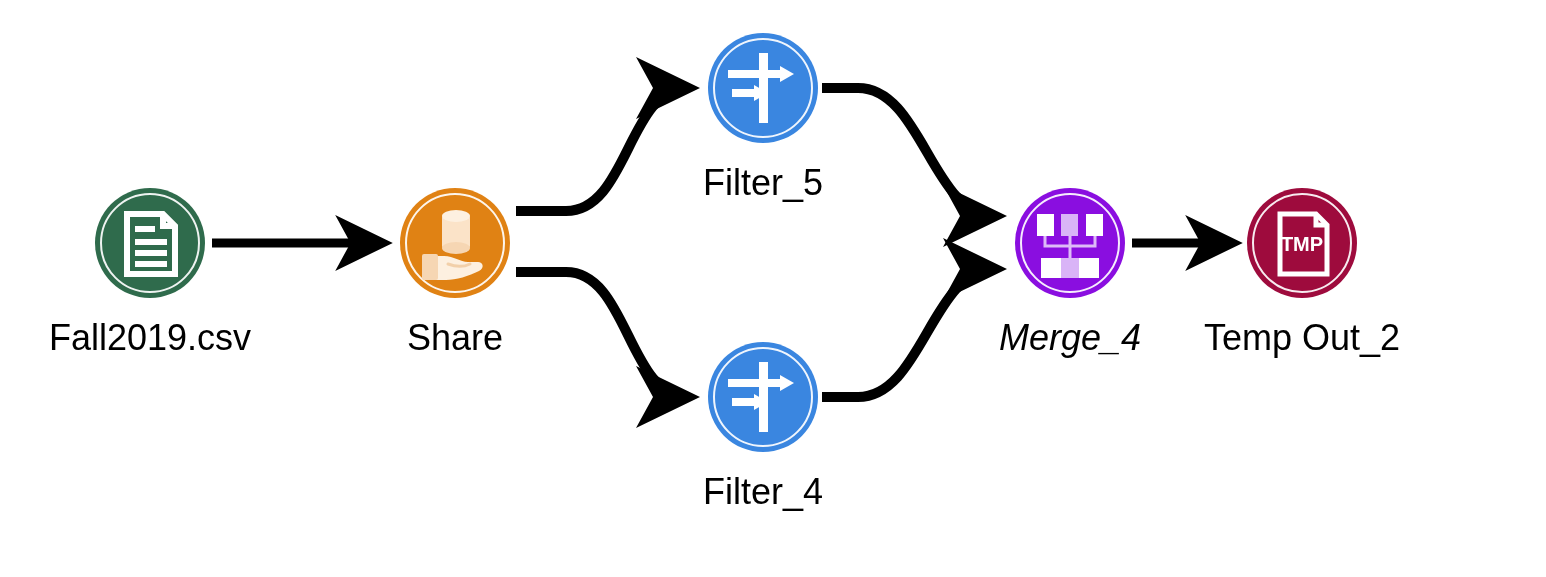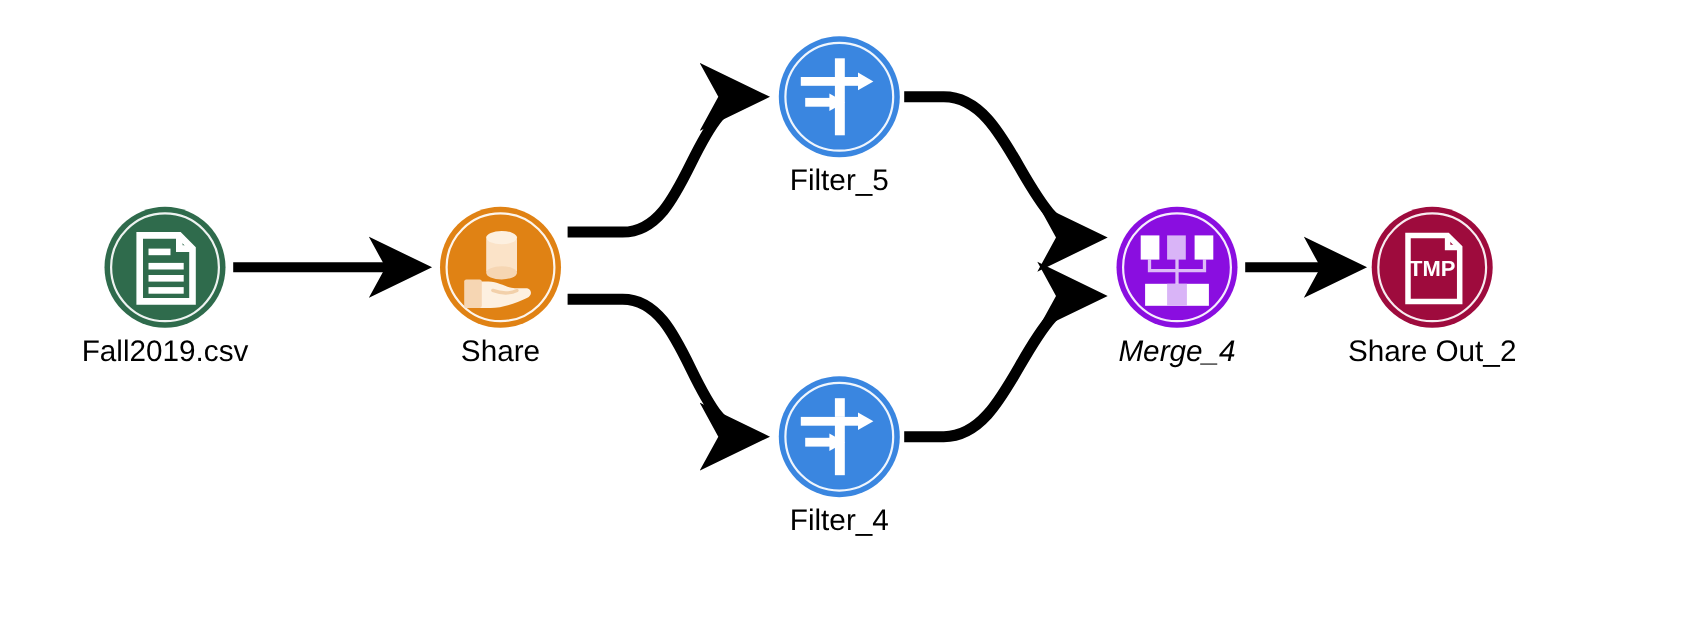--- a/index.html
+++ b/index.html
@@ -51,25 +51,25 @@
   }
   .node-glyph {
     position: absolute;
     left: 0;
     top: 0;
     width: 110px;
     height: 110px;
   }
   .node-label {
     position: absolute;
-    top: 118px;
+    top: 132px;
     left: 50%;
     transform: translateX(-50%);
     white-space: nowrap;
-    font-size: 27px;
+    font-size: 36px;
     line-height: 1;
     color: #000000;
     font-family: "Liberation Sans", sans-serif;
     font-weight: 400;
   }
 </style>
 </head>
 <body>
 
 <div id="canvas">
@@ -166,16 +166,16 @@
   </div>
 
   <div class="node" id="node-tempout2" style="left:1247px; top:188px;">
     <div class="node-circle" style="background:#9e0b3d;"></div>
     <div class="node-ring"></div>
     <svg class="node-glyph" viewBox="0 0 110 110" xmlns="http://www.w3.org/2000/svg">
       <path d="M33 26 H69 L80 37 V86 H33 Z" fill="none" stroke="#ffffff" stroke-width="5"></path>
       <path d="M69 26 L69 37 L80 37" fill="none" stroke="#ffffff" stroke-width="5"></path>
       <text x="55" y="63" text-anchor="middle" font-family="Liberation Sans, sans-serif" font-size="20" font-weight="bold" fill="#ffffff">TMP</text>
     </svg>
-    <div class="node-label">Share Out_2</div>
+    <div class="node-label">Temp Out_2</div>
   </div>
 
 </div>
 
 </body></html>

